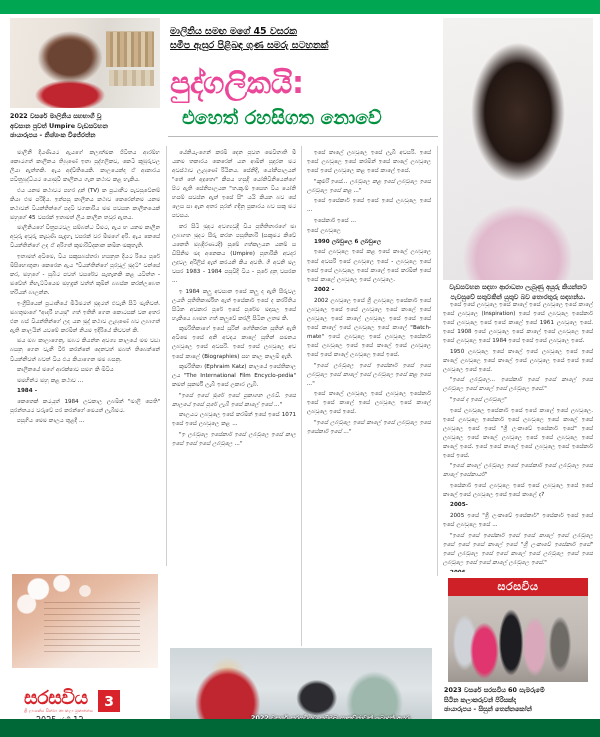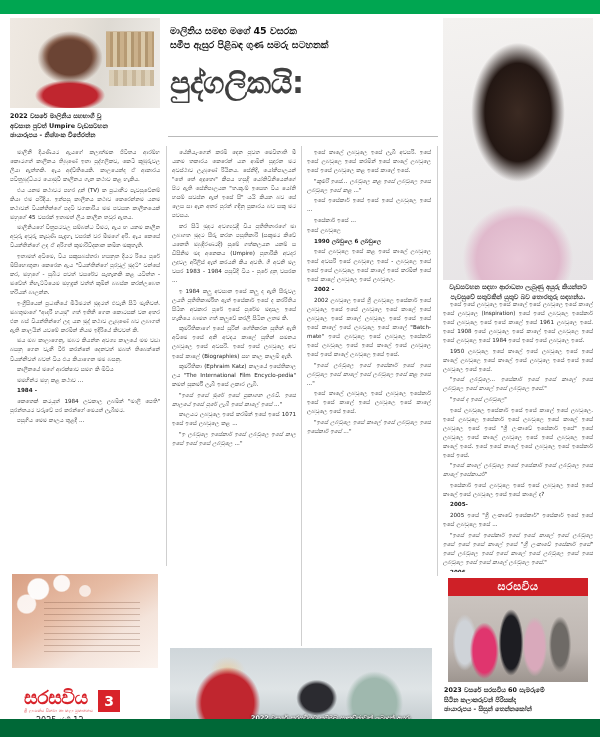--- a/index.html
+++ b/index.html
@@ -113,21 +113,21 @@
   
   .kicker {
     position: absolute;
     color: #111111;
     font-weight: bold;
     line-height: 1.45;
     font-size: 9.5px;
   }
   .head-main {
     position: absolute;
-    color: #404040;
+    color: #ec4899;
     font-weight: bold;
     font-size: 30px;
     line-height: 1;
     letter-spacing: -.3px;
   }
   .head-sub {
     position: absolute;
     color: #00913f;
     font-weight: bold;
     font-size: 19px;
@@ -226,25 +226,26 @@
     <div class="ph-img"></div>
     <div class="shelf"></div>
     <div class="shelf2"></div>
   </div>
   <div class="caption" style="left:10px; top:112px; width:150px;">
     <div>2022 වසරේ මාලිනිය සහභාගී වූ</div>
     <div>අවසාන පුවත් Umpire වැඩසටහන</div>
     <div class="credit">ඡායාරූපය - නිශ්ශංක විජේරත්න</div>
   </div>
 
-  <div class="kicker" style="left:170px; top:24px; width:265px;">
+  <div class="kicker" style="left:170px; top:24px; width:265px;text-decoration:underline;">
     <div>මාලිනිය සමඟ මගේ 45 වසරක</div>
     <div>සමීප ඇසුර පිළිබඳ ගුණ සමරු සටහනක්</div>
   </div>
   <div class="head-main" style="left:170px; top:68px;">පුද්ගලිකයි:</div>
+  <div class="head-sub" style="left:182px; top:108px;">එහෙත් රහසිගත නොවේ</div>
   <div class="rule-under-head" style="left:168px; top:136px; width:270px;"></div>
 
   <div class="photo ph2" style="left:443px; top:18px; width:150px; height:262px;">
     <div class="ph-img"></div>
   </div>
   <div class="caption caption-light" style="left:443px; top:283px; width:150px; text-align:center;">
     <div>වැඩසටහන සඳහා ආරාධනා ලැබුණු අයුරු කියන්නට</div>
     <div>පැවසුවේ සතුටකින් යුතුව බව තොරතුරු සඳහන්ය.</div>
   </div>
 

